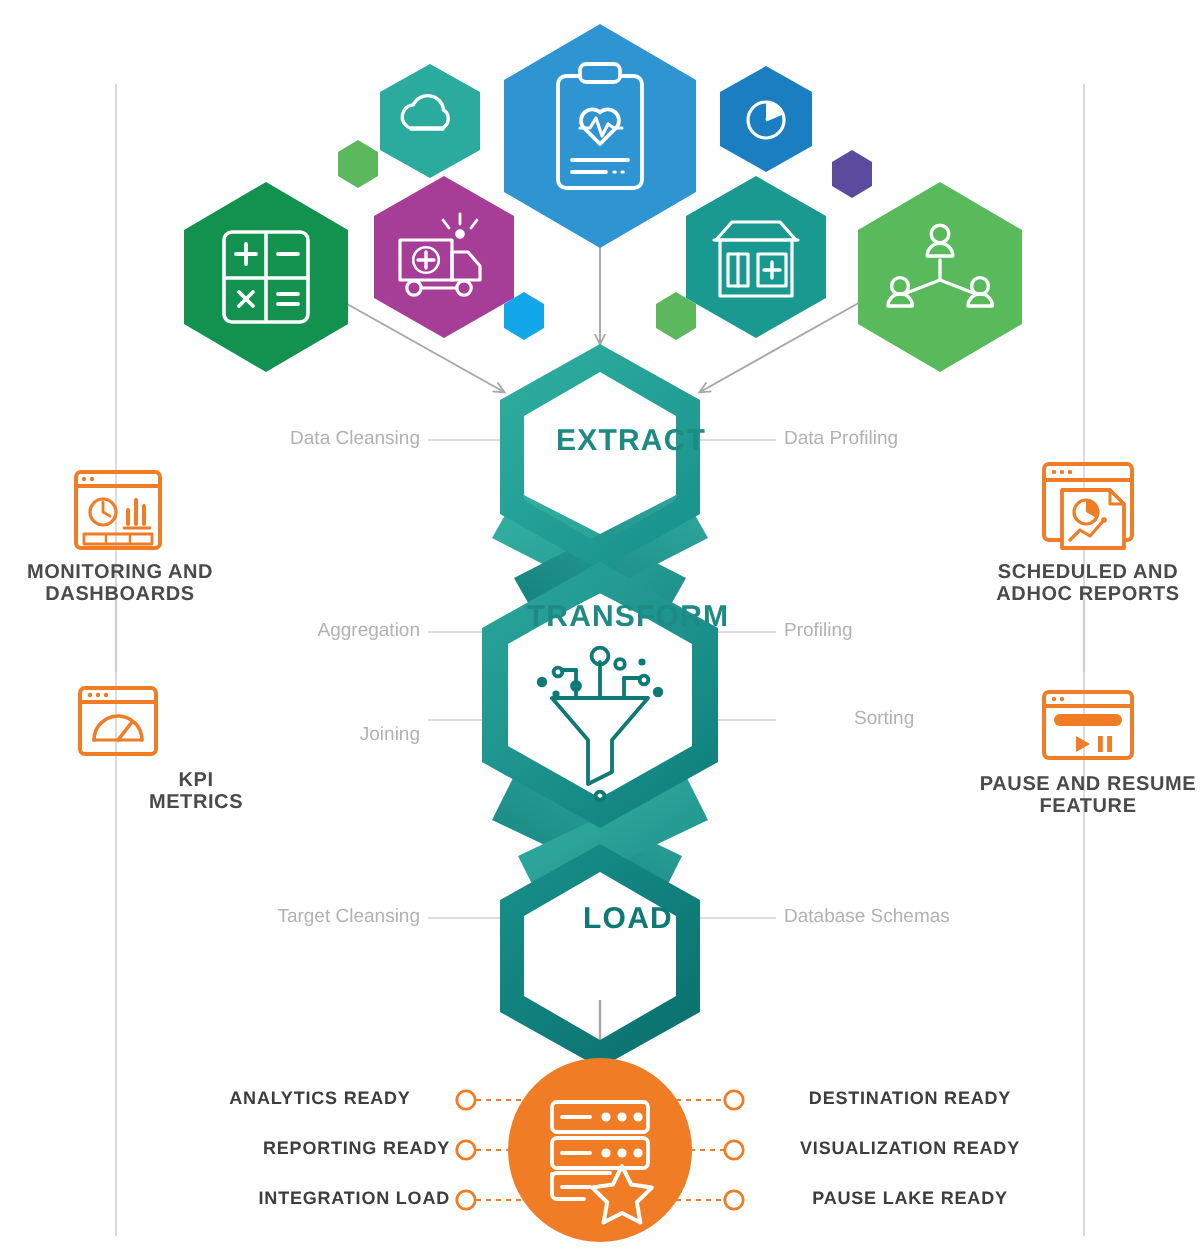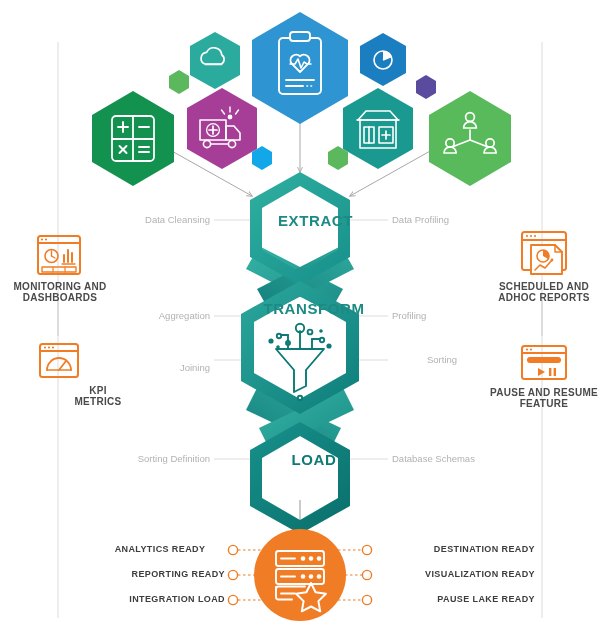--- a/index.html
+++ b/index.html
@@ -59,21 +59,21 @@
   .ready-label {
     position: absolute;
     font-family: "Liberation Sans", sans-serif;
     font-size: 9px;
     font-weight: 700;
     letter-spacing: 0.4px;
     color: #3d3d3d;
     white-space: nowrap;
   }
   .ready-label.left  { text-align: right; }
-  .ready-label.right { text-align: right; }
+  .ready-label.right { text-align: center; }
 </style>
 </head>
 <body>
 
 <div id="diagram-root">
 
   <svg class="layer" width="600" height="630" viewBox="0 0 600 630">
     <defs>
       <marker id="arrowGray" markerWidth="7" markerHeight="7" refX="5.2" refY="3" orient="auto" markerUnits="strokeWidth">
         <path d="M0,0.4 L5.6,3 L0,5.6" fill="none" stroke="#a8a8a8" stroke-width="0.9"></path>
@@ -392,21 +392,21 @@
   <div class="stage-label load" style="left:250px; top:451px; width:100px;">LOAD</div>
 
   <div class="side-note left" style="left:90px; top:214px; width:120px;">Data Cleansing</div>
   <div class="side-note right" style="left:392px; top:214px; width:130px;">Data Profiling</div>
 
   <div class="side-note left" style="left:90px; top:310px; width:120px;">Aggregation</div>
   <div class="side-note right" style="left:392px; top:310px; width:130px;">Profiling</div>
   <div class="side-note left" style="left:90px; top:362px; width:120px;">Joining</div>
   <div class="side-note right" style="left:384px; top:354px; width:130px;margin-left:43px;">Sorting</div>
 
-  <div class="side-note left" style="left:80px; top:453px; width:130px;">Sorting Definition</div>
+  <div class="side-note left" style="left:80px; top:453px; width:130px;">Target Cleansing</div>
   <div class="side-note right" style="left:392px; top:453px; width:140px;">Database Schemas</div>
 
   <div class="feature" style="left:0px; top:276px;">
     <div class="feature-label">MONITORING AND
 DASHBOARDS</div>
   </div>
   <div class="feature" style="left:0px; top:380px;margin-left:38px;">
     <div class="feature-label">KPI
 METRICS</div>
   </div>

